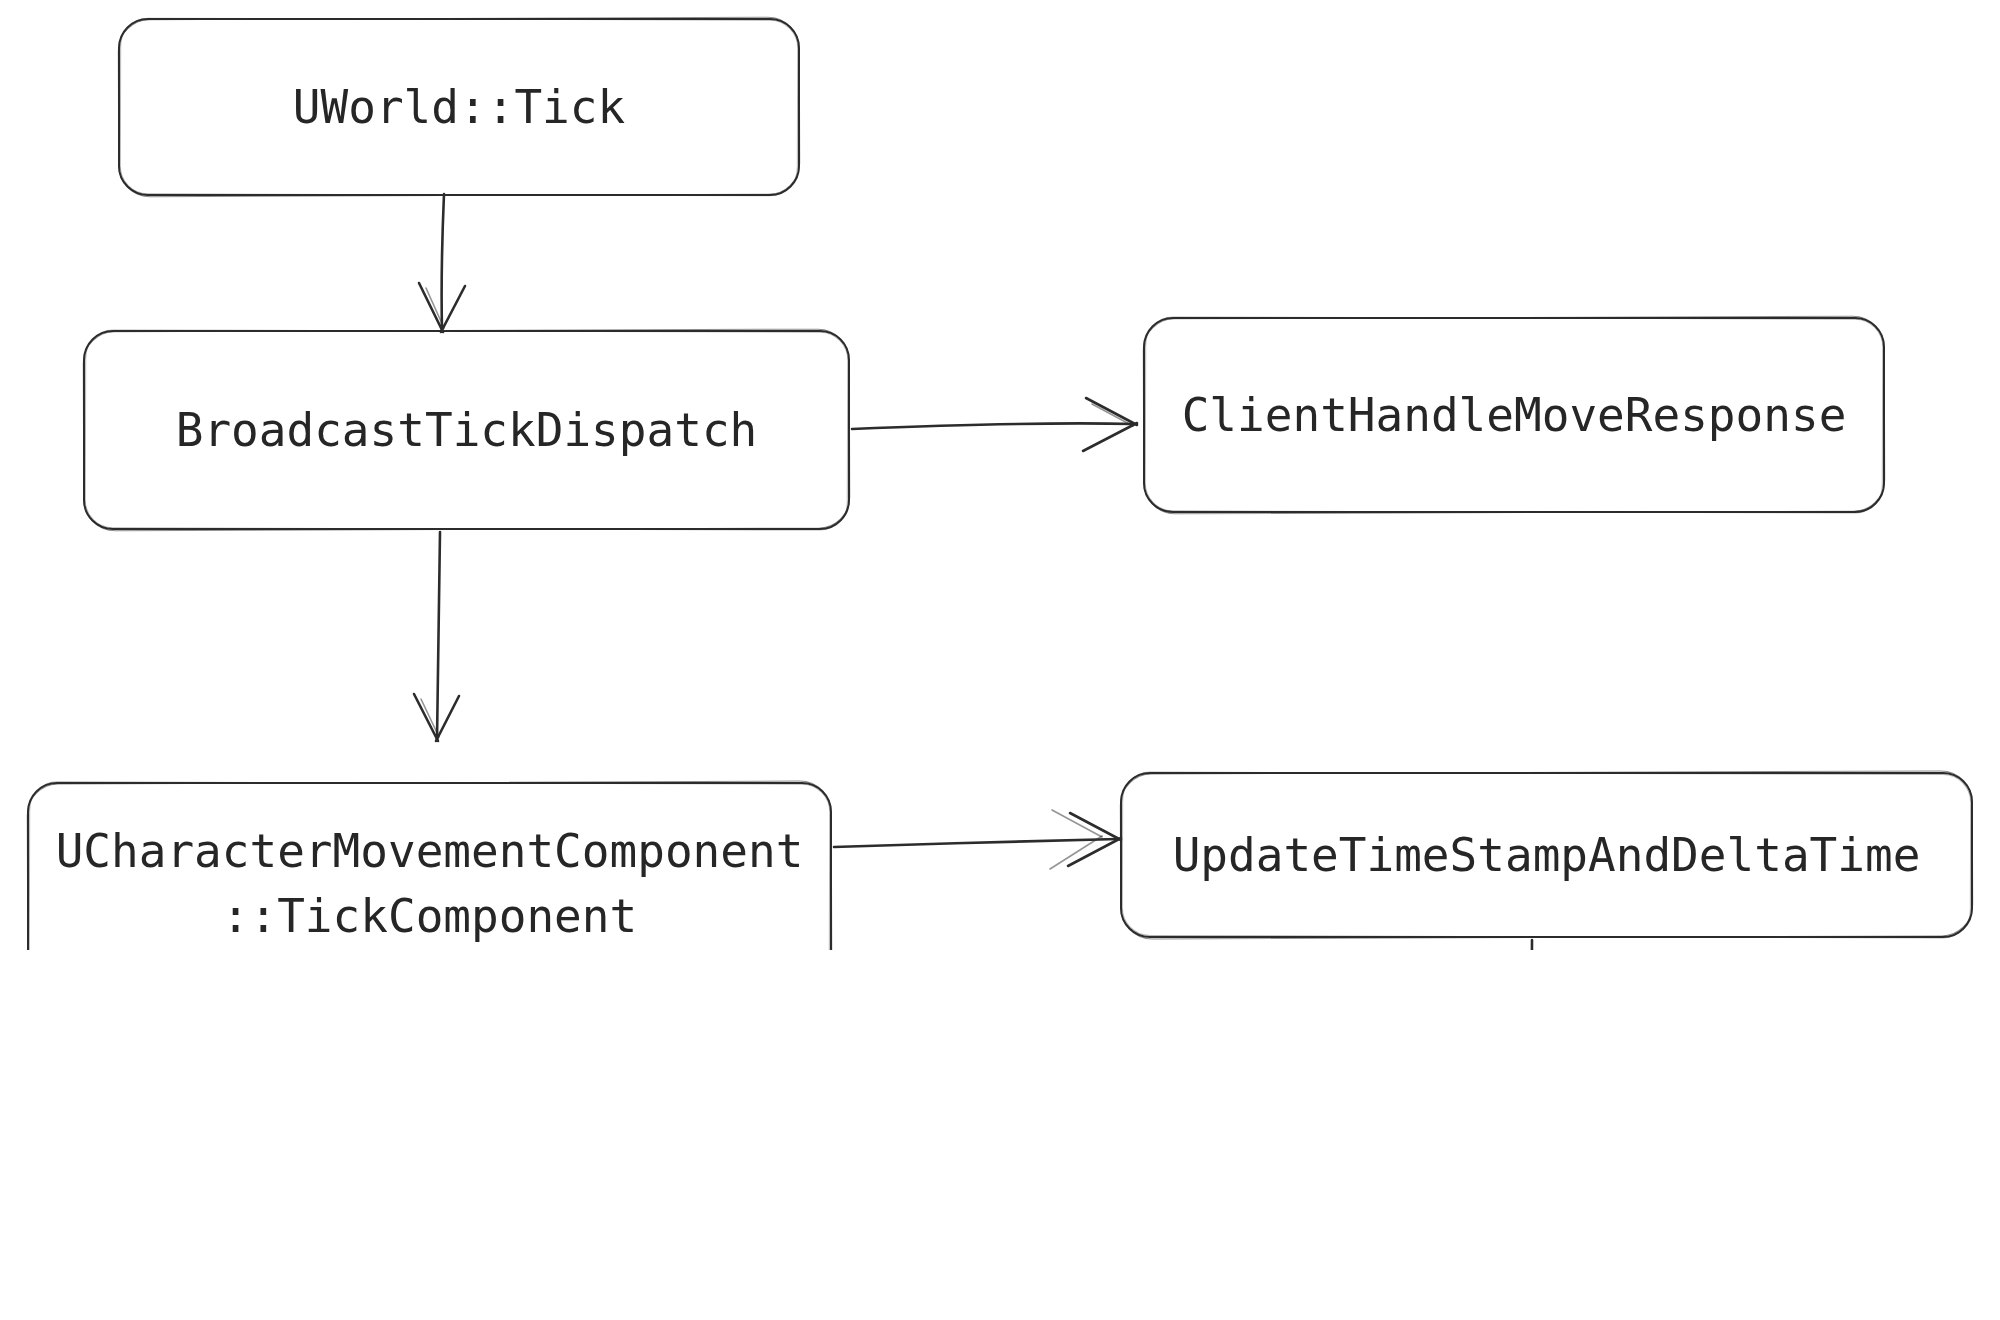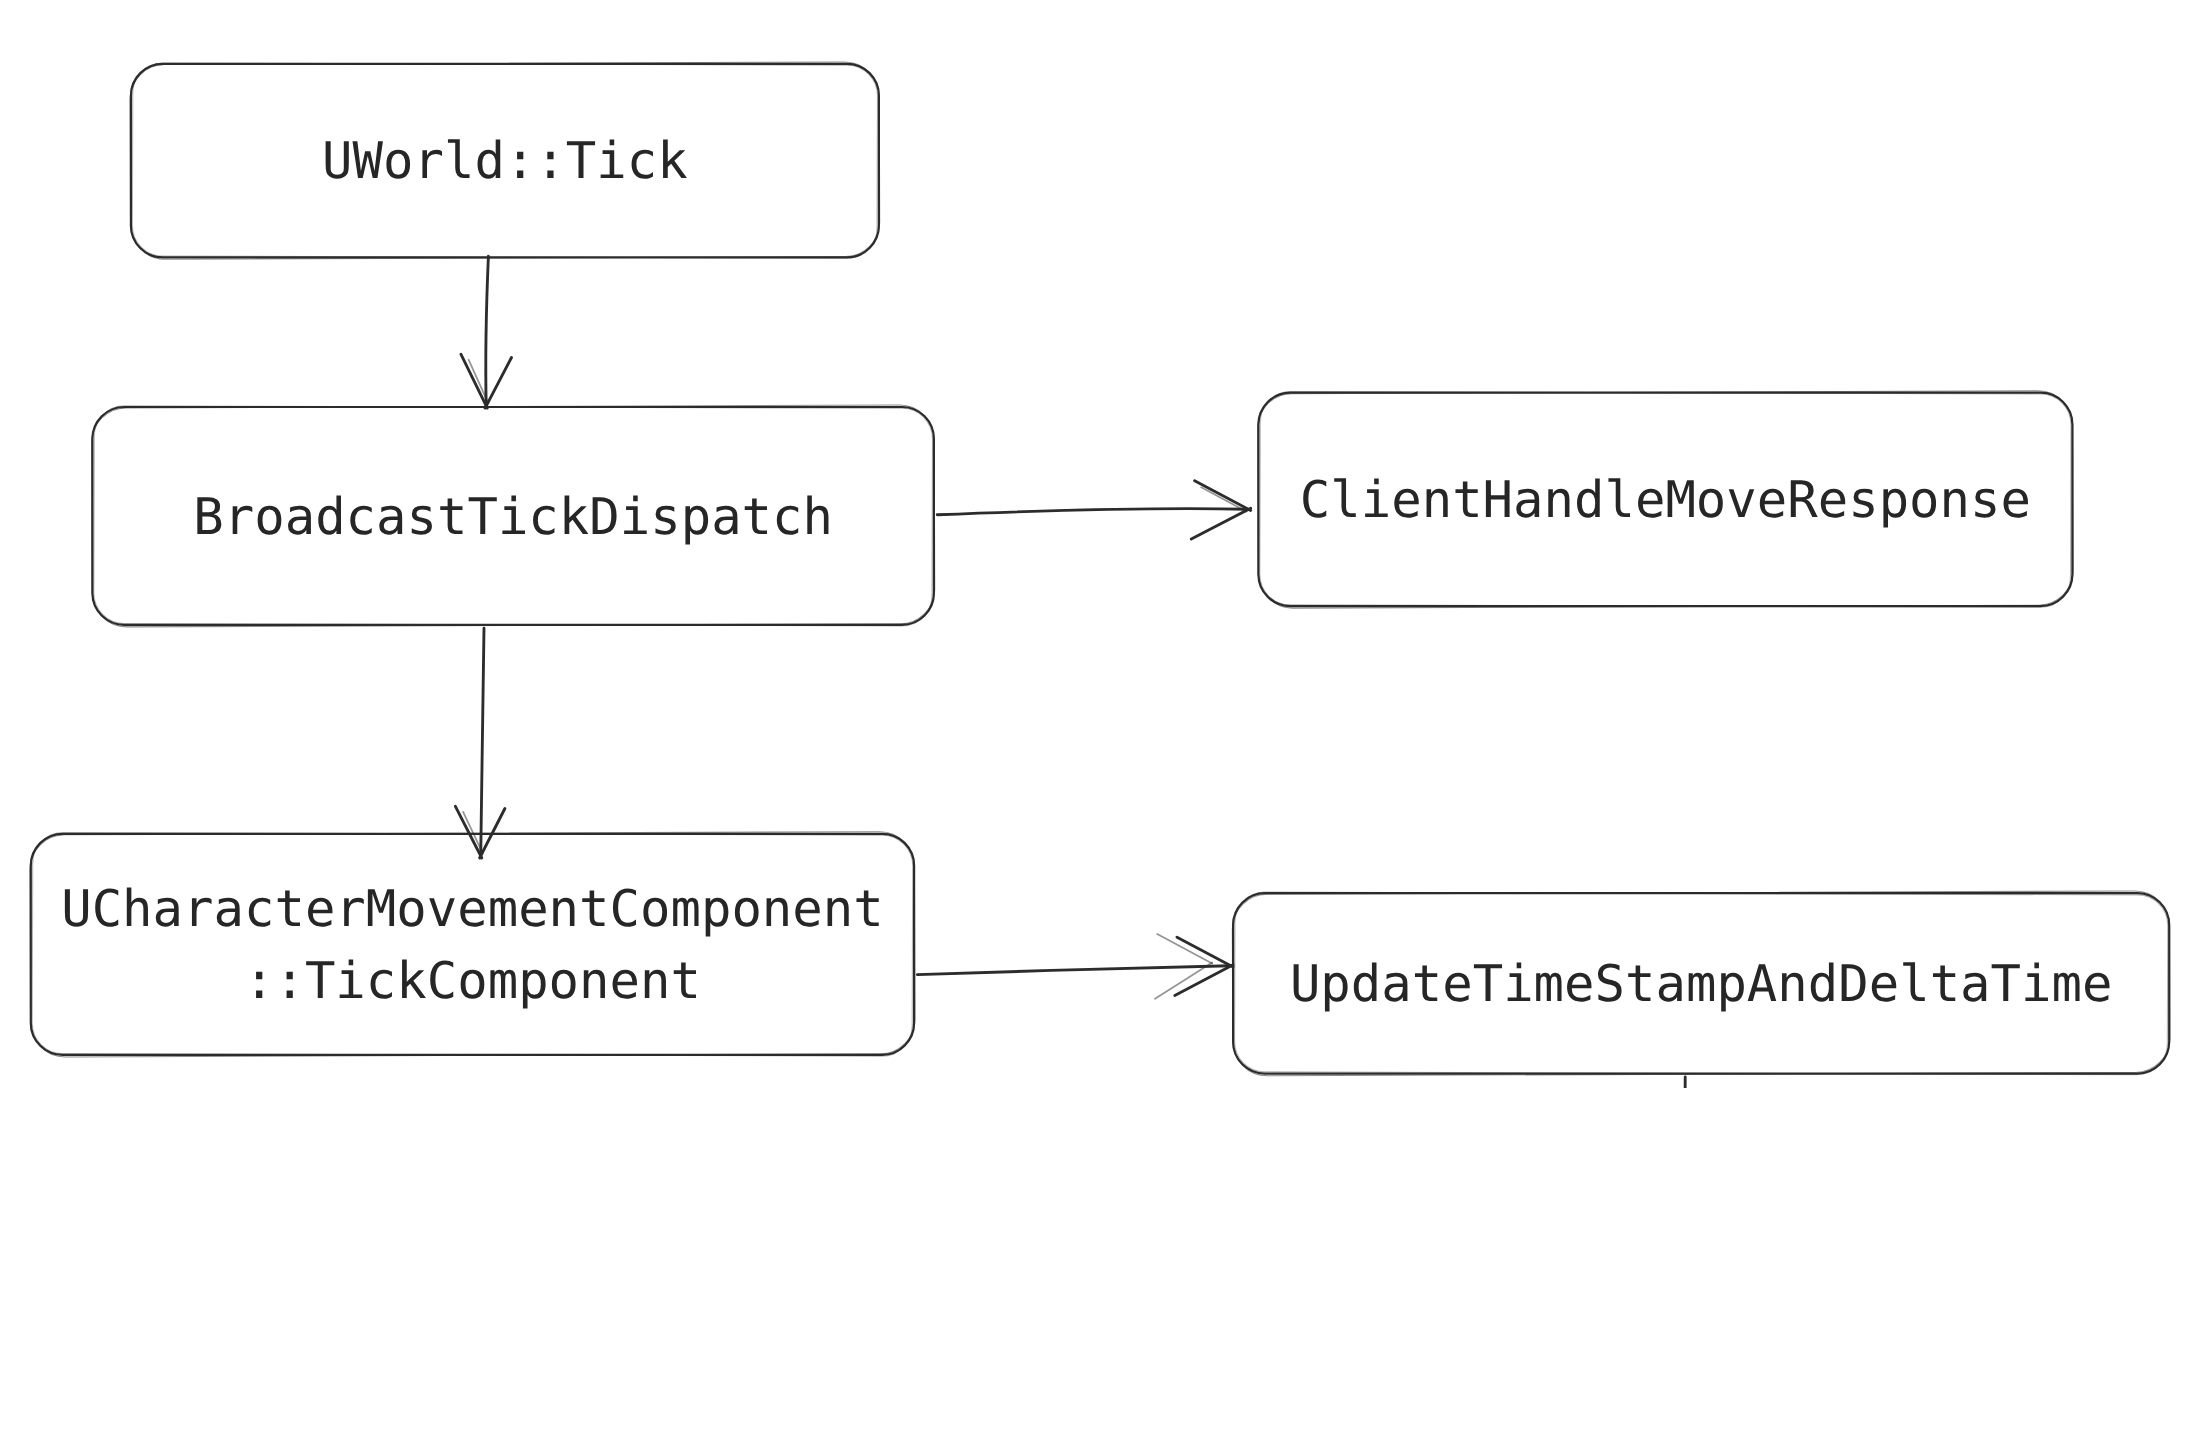--- a/index.html
+++ b/index.html
@@ -7,21 +7,20 @@
     padding: 0;
     background: #ffffff;
   }
   #canvas {
     position: relative;
     width: 2000px;
     height: 950px;
     background: #ffffff;
     overflow: hidden;
     font-family: "DejaVu Sans Mono", "Liberation Mono", monospace;
-    margin-top: 39px;
   }
   .node {
     position: absolute;
     box-sizing: border-box;
     background: #ffffff;
     border: 2.5px solid #2c2c2c;
     border-radius: 30px;
     display: flex;
     align-items: center;
     justify-content: center;
@@ -47,21 +46,21 @@
     position: absolute;
     inset: 0px;
     border: 1px solid rgba(45,45,45,0.35);
     border-radius: 28px;
     transform: rotate(0.18deg) scaleY(1.015);
     pointer-events: none;
   }
   #node-uworld-tick                 { left: 118px; top: 18px;   width: 682px; height: 178px; }
   #node-broadcast-tick-dispatch     { left: 83px;  top: 330px;  width: 767px; height: 200px; }
   #node-client-handle-move-response { left: 1143px; top: 317px; width: 742px; height: 196px; }
-  #node-ucmc-tick-component         { left: 27px;  top: 718px;  width: 805px; height: 203px; }
+  #node-ucmc-tick-component         { left: 27px;  top: 782px;  width: 805px; height: 203px; }
   #node-update-timestamp            { left: 1120px; top: 772px; width: 853px; height: 166px; }
   #node-call-server-move-packed     { left: 1120px; top: 1140px; width: 848px; height: 162px; }
 
   #edges-svg {
     position: absolute;
     left: 0; top: 0;
     width: 2000px;
     height: 1320px;
     z-index: 3;
     pointer-events: none;

